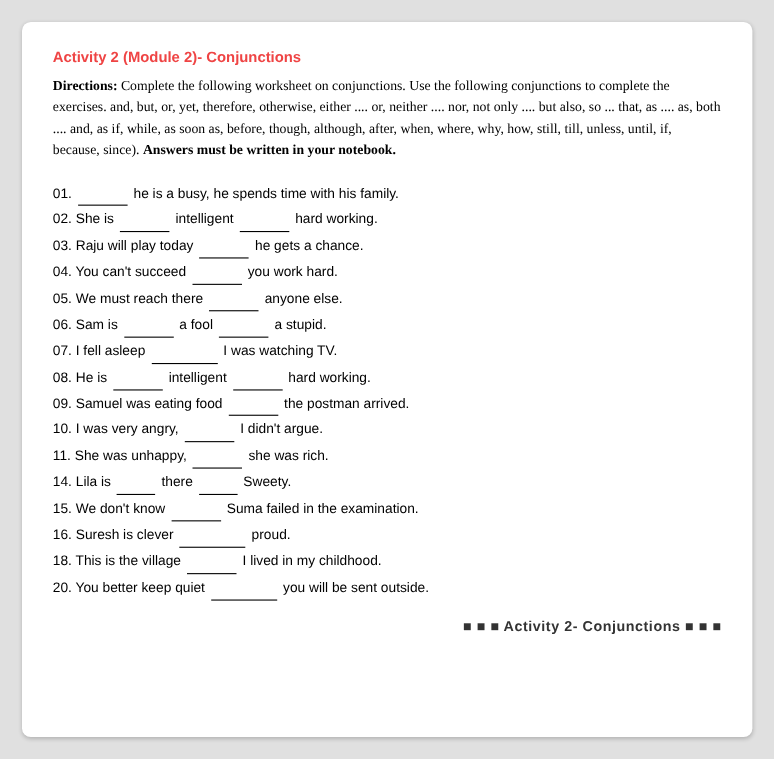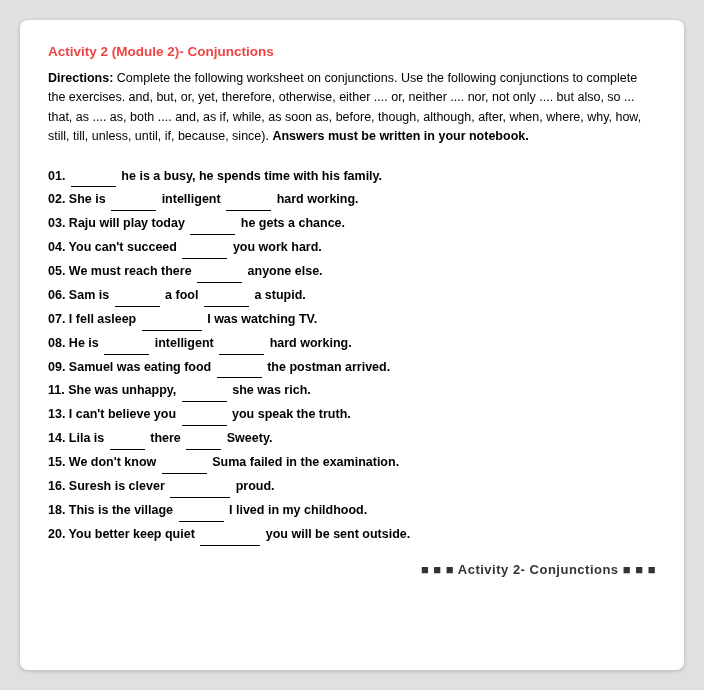--- a/index.html
+++ b/index.html
@@ -32,35 +32,35 @@
       font-weight: bold;
       margin-bottom: 10px;
       color: #ef4444;
     }
 
     .directions {
       font-size: 12.5px;
       line-height: 1.55;
       margin-bottom: 18px;
       color: #000;
+      font-family: Liberation Serif, serif;
     }
 
     .directions .label {
       font-weight: bold;
     }
 
     .directions .bold-answer {
       font-weight: bold;
     }
 
     .exercises {
       font-size: 12.5px;
       line-height: 1.75;
       color: #000;
-      font-weight: bold;
     }
 
     .exercise-item {
       margin-bottom: 1px;
     }
 
     .blank {
       display: inline-block;
       border-bottom: 1px solid #000;
       min-width: 45px;
@@ -152,33 +152,33 @@
       <span class="blank">&nbsp;</span>
       <span> hard working.</span>
     </div>
 
     <div class="exercise-item">
       <span>09. Samuel was eating food </span>
       <span class="blank">&nbsp;</span>
       <span> the postman arrived.</span>
     </div>
 
+    <div class="exercise-item">
+      <span>10. I was very angry, </span>
+      <span class="blank">&nbsp;</span>
+      <span> I didn't argue.</span>
+    </div>
 
     <div class="exercise-item">
       <span>11. She was unhappy, </span>
       <span class="blank">&nbsp;</span>
       <span> she was rich.</span>
     </div>
 
 
-    <div class="exercise-item">
-      <span>13. I can't believe you </span>
-      <span class="blank">&nbsp;</span>
-      <span> you speak the truth.</span>
-    </div>
 
     <div class="exercise-item">
       <span>14. Lila is </span>
       <span class="blank blank-short">&nbsp;</span>
       <span> there </span>
       <span class="blank blank-short">&nbsp;</span>
       <span> Sweety.</span>
     </div>
 
     <div class="exercise-item">

